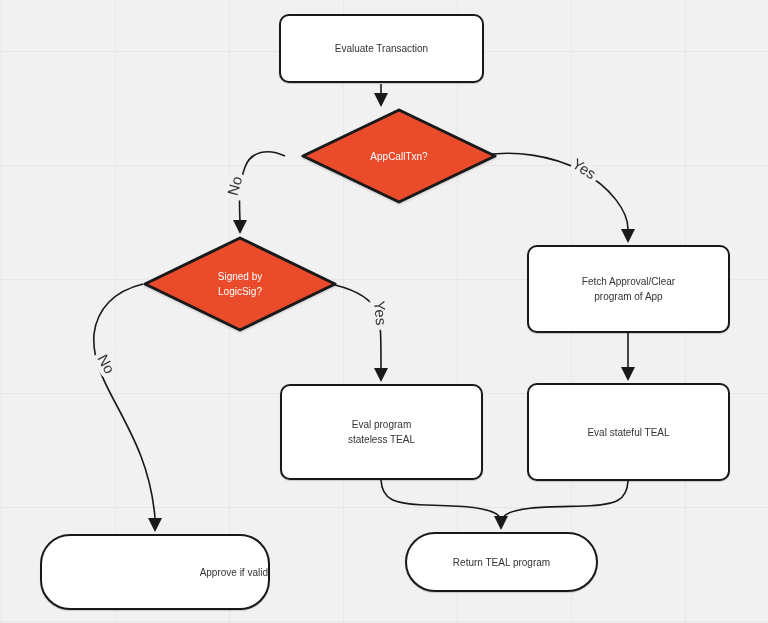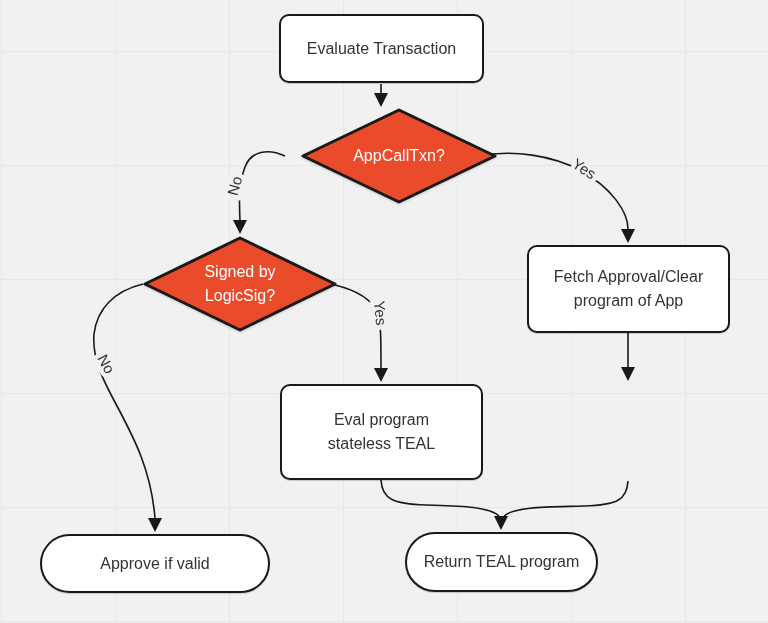--- a/index.html
+++ b/index.html
@@ -26,21 +26,21 @@
     stroke:#f1f1f1;
     stroke-width:9px;
     paint-order:stroke;
     text-anchor:middle;
   }
   .node{
     position:absolute;
     box-sizing:border-box;
     display:flex;align-items:center;justify-content:center;
     text-align:center;
-    font-size:16px;line-height:1.5;
+    font-size:10px;line-height:1.5;
     z-index:2;
   }
   .node .lbl{white-space:pre-line;}
   .process,.terminal{
     background:#fff;
     border:2.5px solid #191919;
     box-shadow:0 1px 1px rgba(0,0,0,0.18);
   }
   .process{border-radius:10px;}
   .terminal{border-radius:30px;}
@@ -106,22 +106,25 @@
     </svg>
     <span class="lbl">Signed by
 LogicSig?</span>
   </div>
 
   <div class="node process" style="left:280px;top:384px;width:203px;height:96px;">
     <span class="lbl">Eval program
 stateless TEAL</span>
   </div>
 
+  <div class="node process" style="left:527px;top:383px;width:203px;height:98px;">
+    <span class="lbl">Eval stateful TEAL</span>
+  </div>
 
-  <div class="node terminal" style="left:40px;top:534px;width:230px;height:59px;">
+  <div class="node terminal" style="left:40px;top:534px;width:230px;height:76px;justify-content:flex-end;">
     <span class="lbl">Approve if valid</span>
   </div>
 
   <div class="node terminal" style="left:405px;top:532px;width:193px;height:60px;">
     <span class="lbl">Return TEAL program</span>
   </div>
 
 </div>
 
 </body></html>

